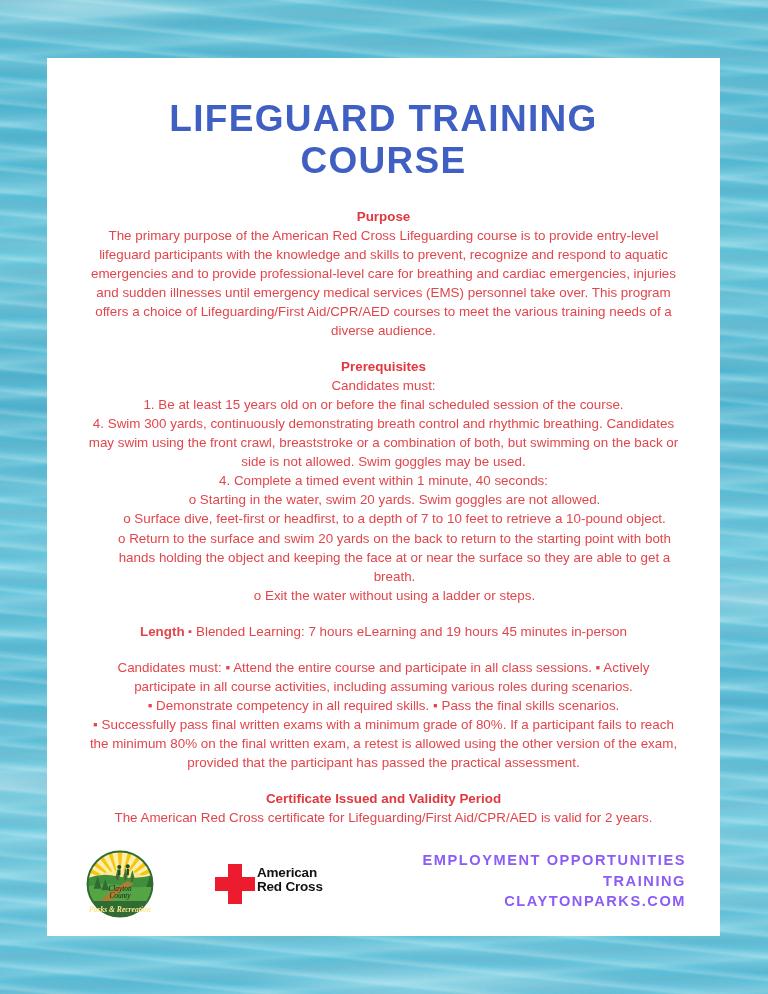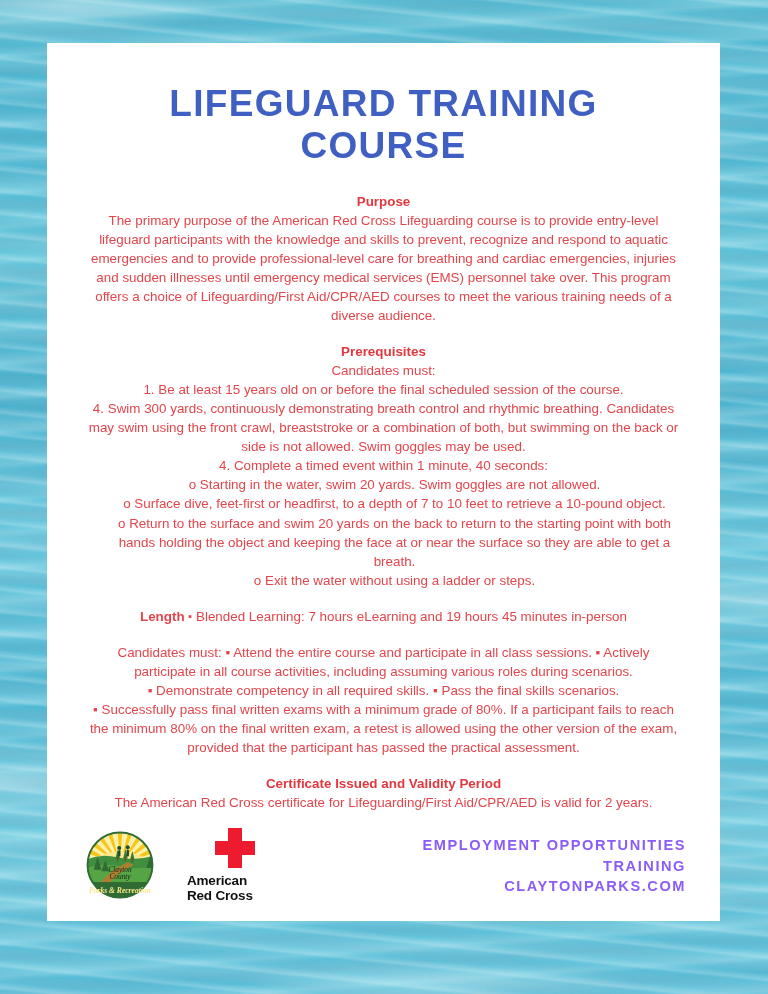--- a/index.html
+++ b/index.html
@@ -57,21 +57,21 @@
       radial-gradient(ellipse 280px 44px at 55% 88%, rgba(235,255,255,0.32), rgba(255,255,255,0) 74%),
       radial-gradient(ellipse 200px 28px at 30% 96%, rgba(255,255,255,0.22), rgba(255,255,255,0) 72%),
       radial-gradient(ellipse 160px 50px at 78% 80%, rgba(120,175,195,0.22), rgba(255,255,255,0) 72%),
       radial-gradient(ellipse 190px 46px at 22% 34%, rgba(110,165,190,0.20), rgba(255,255,255,0) 72%);
     filter:blur(2px);
   }
 
   
   .card {
     position:absolute;
-    left:47px; top:43px;
+    left:47px; top:58px;
     width:673px; height:878px;
     background:#ffffff;
     padding:26px 34px 0 34px;
   }
 
   .flyer-title {
     color:#3f5fc2;
     font-size:37px;
     font-weight:bold;
     letter-spacing:1.3px;
@@ -113,21 +113,21 @@
     position:absolute;
     left:34px; right:34px;
     bottom:18px;
     display:flex;
     align-items:flex-end;
     justify-content:space-between;
   }
   .logos { display:flex; align-items:center; gap:28px; }
 
   .cc-logo { width:78px; height:68px; display:block; }
-  .arc-logo { display:flex; flex-direction:column; align-items:flex-start; }
+  .arc-logo { display:flex; flex-direction:row; align-items:flex-start; }
   .arc-cross { width:44px; height:44px; display:block; margin-left:26px; }
   .arc-words {
     color:#111;
     font-weight:bold;
     font-size:13.5px;
     line-height:1.06;
     margin-top:4px;
     letter-spacing:-0.2px;
   }
 

